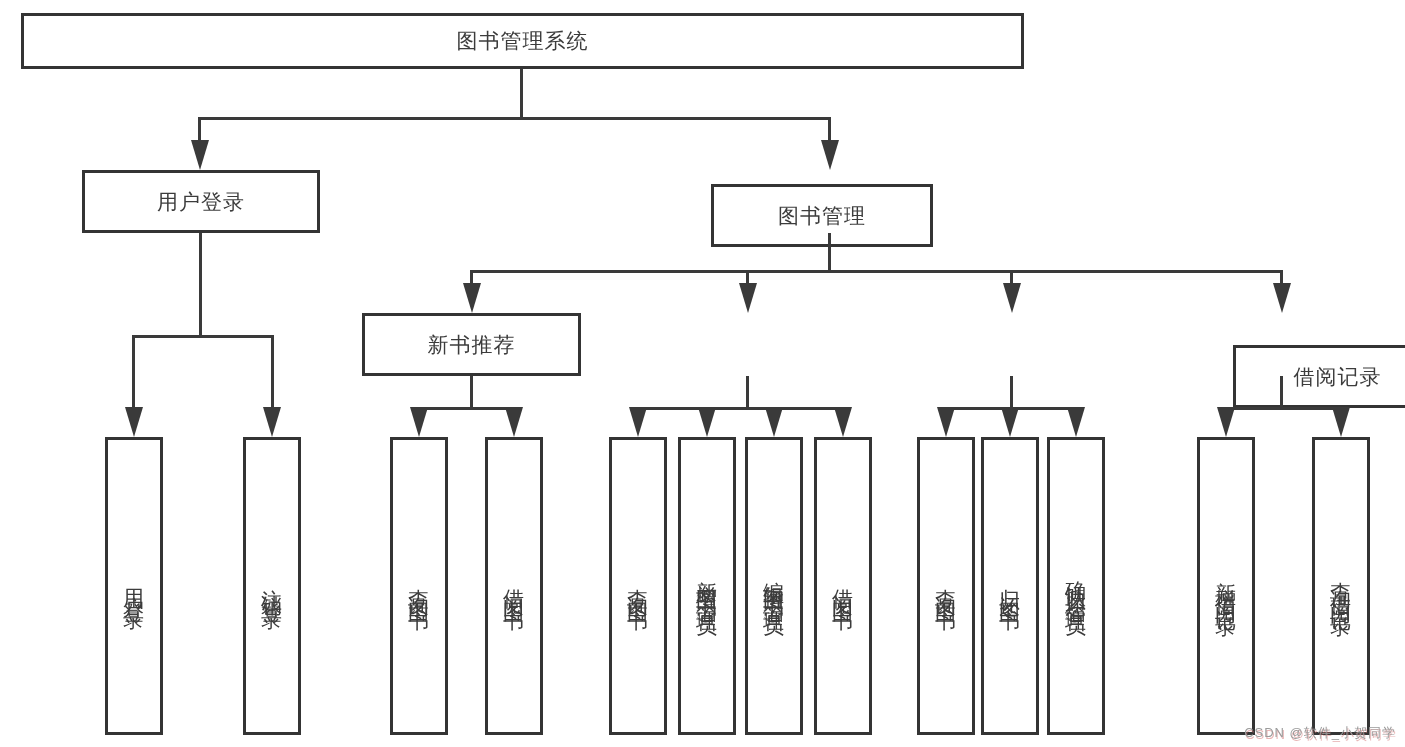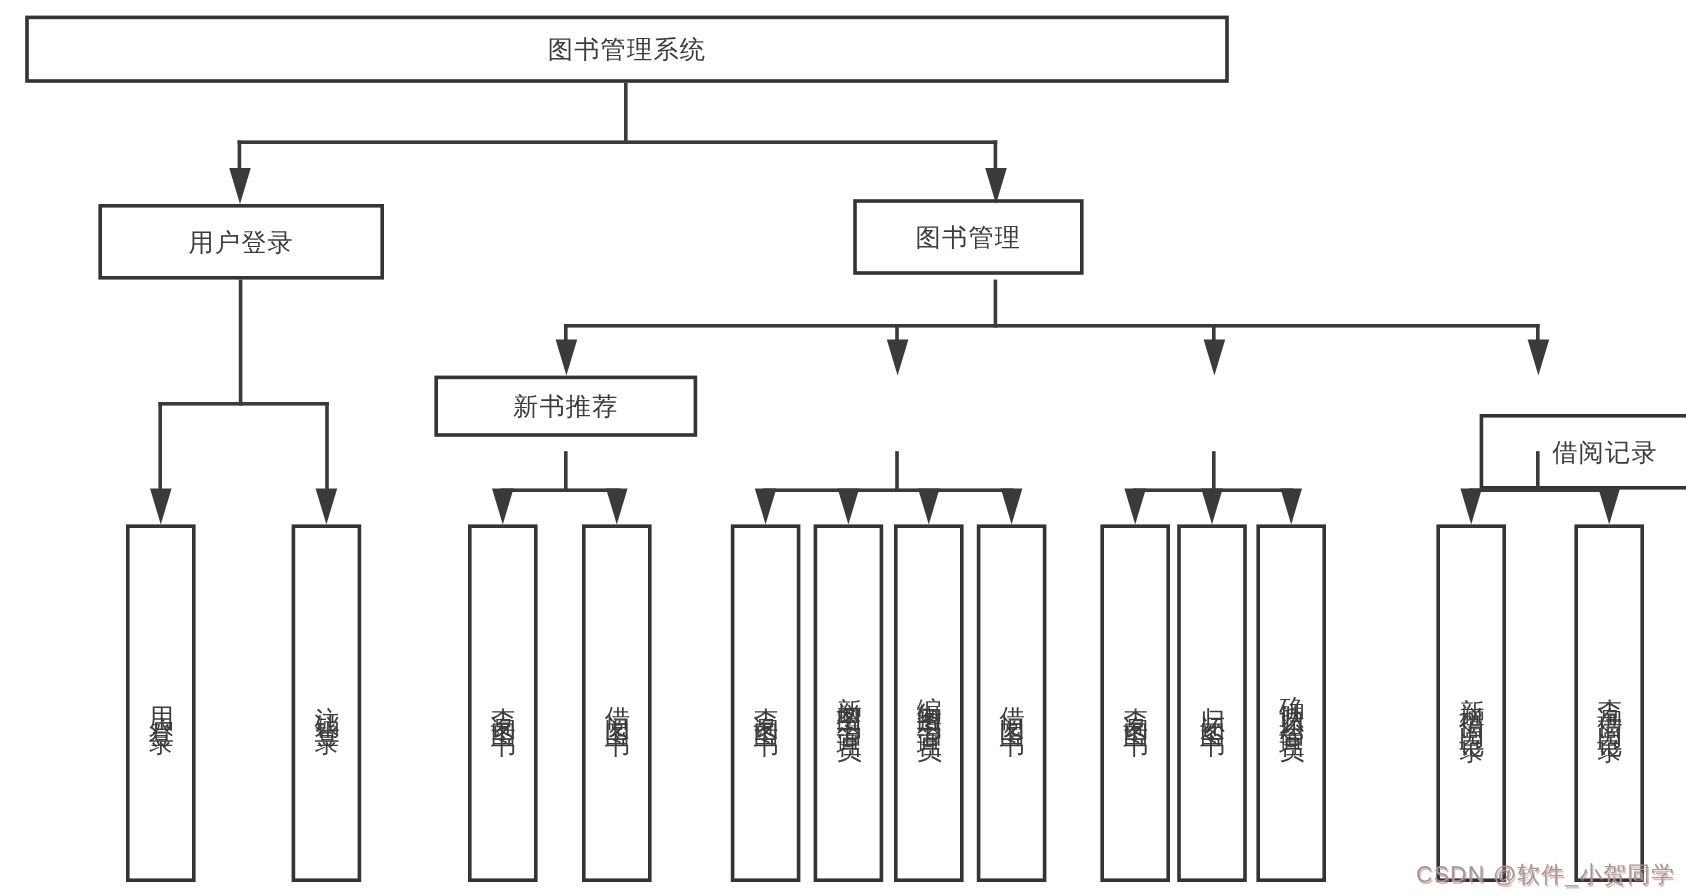--- a/index.html
+++ b/index.html
@@ -21,35 +21,35 @@
   }
   .box.v.long{letter-spacing:5px;}
   .ln{position:absolute;background:#3a3a3a;}
   .arw{
     position:absolute;width:0;height:0;
     border-left:9px solid transparent;border-right:9px solid transparent;
     border-top:30px solid #3a3a3a;
   }
   .watermark{
     position:absolute;right:9px;bottom:5px;
-    font-size:19px;color:#9b9b9b;letter-spacing:1px;
+    font-size:13px;color:#9b9b9b;letter-spacing:1px;
     text-shadow:1px 2px 0 rgba(214,120,120,0.55);
   }
 </style>
 </head>
 <body>
 
 <div class="canvas">
 
   <div class="box h" style="left:21px;top:13px;width:1003px;height:56px;">图书管理系统</div>
 
   <div class="box h" style="left:82px;top:170px;width:238px;height:63px;">用户登录</div>
-  <div class="box h" style="left:711px;top:166px;width:192px;height:63px;">图书管理</div>
+  <div class="box h" style="left:711px;top:184px;width:222px;height:63px;">图书管理</div>
 
-  <div class="box h" style="left:362px;top:313px;width:219px;height:51px;">新书推荐</div>
+  <div class="box h" style="left:362px;top:313px;width:219px;height:63px;">新书推荐</div>
   <div class="box h" style="left:1233px;top:313px;width:209px;height:63px;margin-top:32px;">借阅记录</div>
 
   <div class="box v" style="left:105px;">用户登录</div>
   <div class="box v" style="left:243px;">注销登录</div>
 
   <div class="box v" style="left:390px;">查询图书</div>
   <div class="box v" style="left:485px;">借阅图书</div>
 
   <div class="box v" style="left:609px;">查询图书</div>
   <div class="box v long" style="left:678px;">新增图书（管理员）</div>

